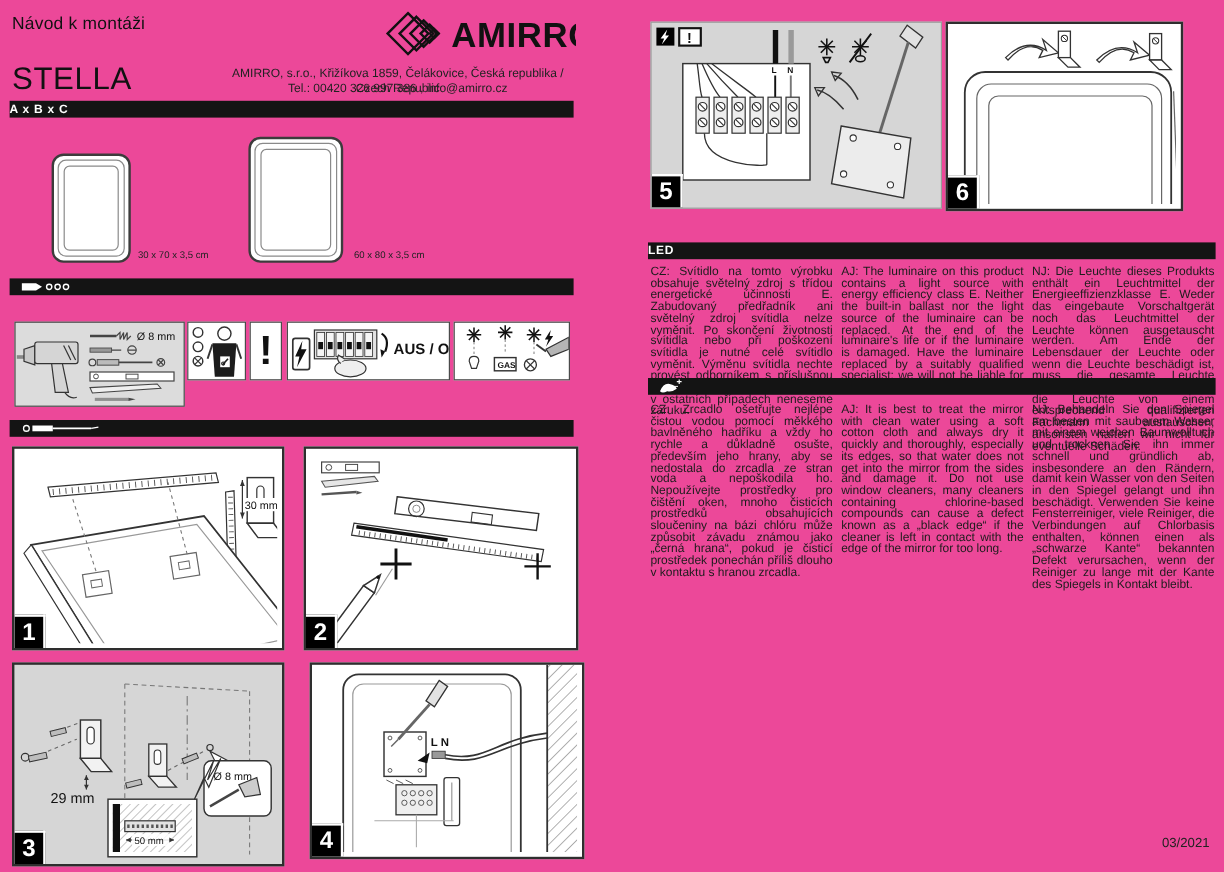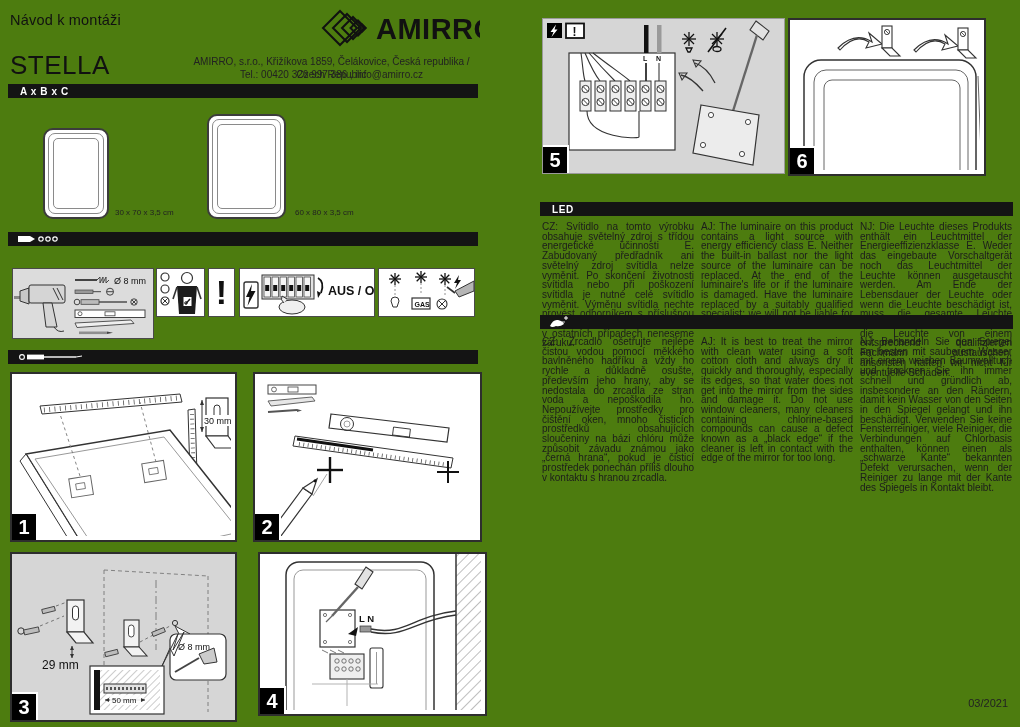--- a/index.html
+++ b/index.html
@@ -1,26 +1,26 @@
 <!DOCTYPE html>
 <html><head>
 <meta charset="utf-8">
 <style>
   html,body{margin:0;padding:0;background:#e8e8e8}
-  .page{position:relative;width:1020px;height:727px;background:#4d7c0f;overflow:hidden;
+  .page{position:relative;width:1020px;height:727px;background:#ec4899;overflow:hidden;
         font-family:"Liberation Sans",sans-serif;color:#1a1a1a}
   .abs{position:absolute}
   
   .title-line{position:absolute;left:10px;font-size:14.5px;letter-spacing:.2px;color:#111}
   .product{position:absolute;left:10px;top:50px;font-size:26px;font-weight:normal;letter-spacing:.5px;color:#111}
   .addr{position:absolute;left:185px;width:293px;text-align:center;font-size:10px;line-height:12.5px;color:#222}
   .brand-text{font-size:29px;font-weight:bold;letter-spacing:.5px;fill:#111}
   
   .bar{position:absolute;height:14px;background:#141414;color:#fff;display:flex;align-items:center}
-  .bar-label{font-size:10px;font-weight:bold;letter-spacing:.6px;padding-left:12px}
+  .bar-label{font-size:10px;font-weight:bold;letter-spacing:.6px;}
   
   .mirror{position:absolute;border:2px solid #3c3c3c;border-radius:10px;background:#fff}
   .mirror-in1{position:absolute;inset:3px;border:1px solid #8a8a8a;border-radius:7px}
   .mirror-in2{position:absolute;inset:8px;border:1px solid #8a8a8a;border-radius:5px}
   .size-label{position:absolute;font-size:8px;color:#222}
   
   .ibox{position:absolute;border:1.5px solid #4a4a4a;background:#fff}
   .ibox.gray{background:#dcdcdc}
   .excl{display:flex;align-items:center;justify-content:center;font-size:34px;font-weight:bold;color:#111}
   

